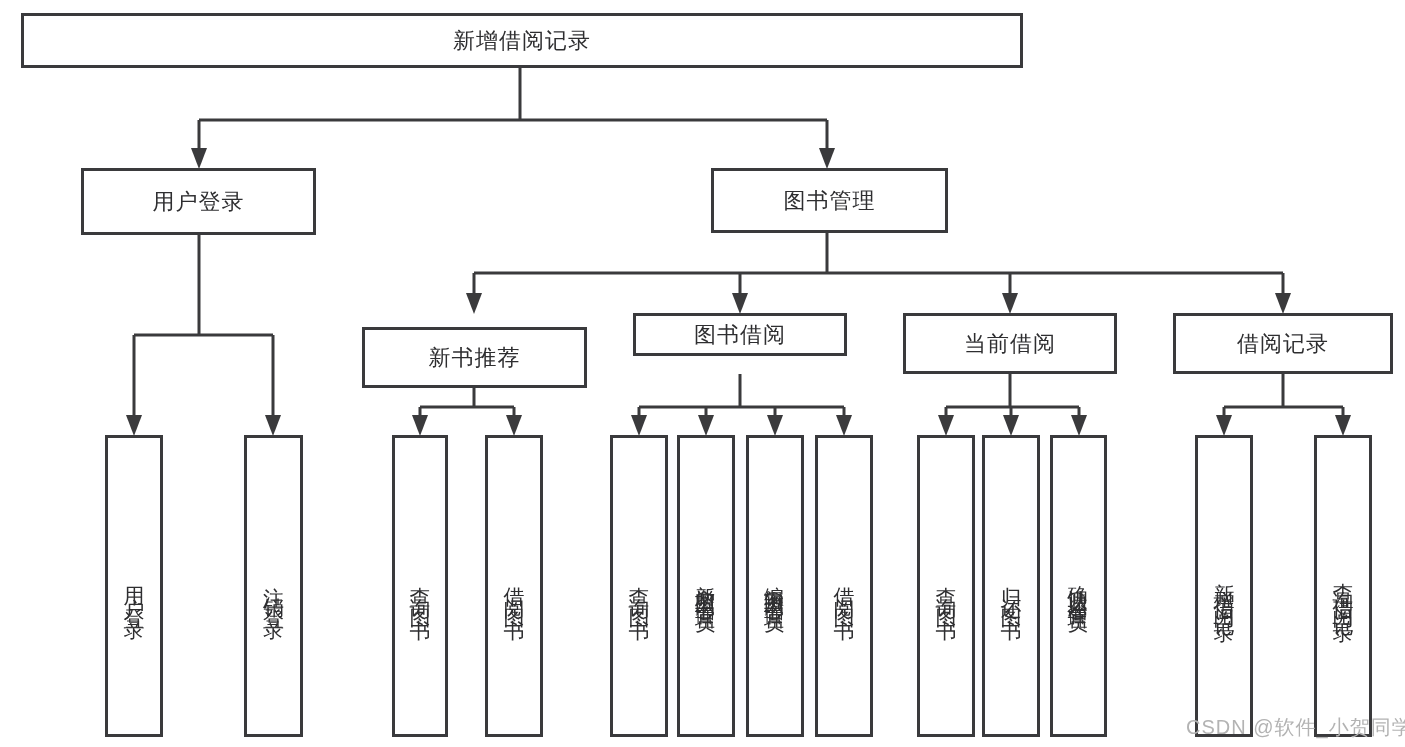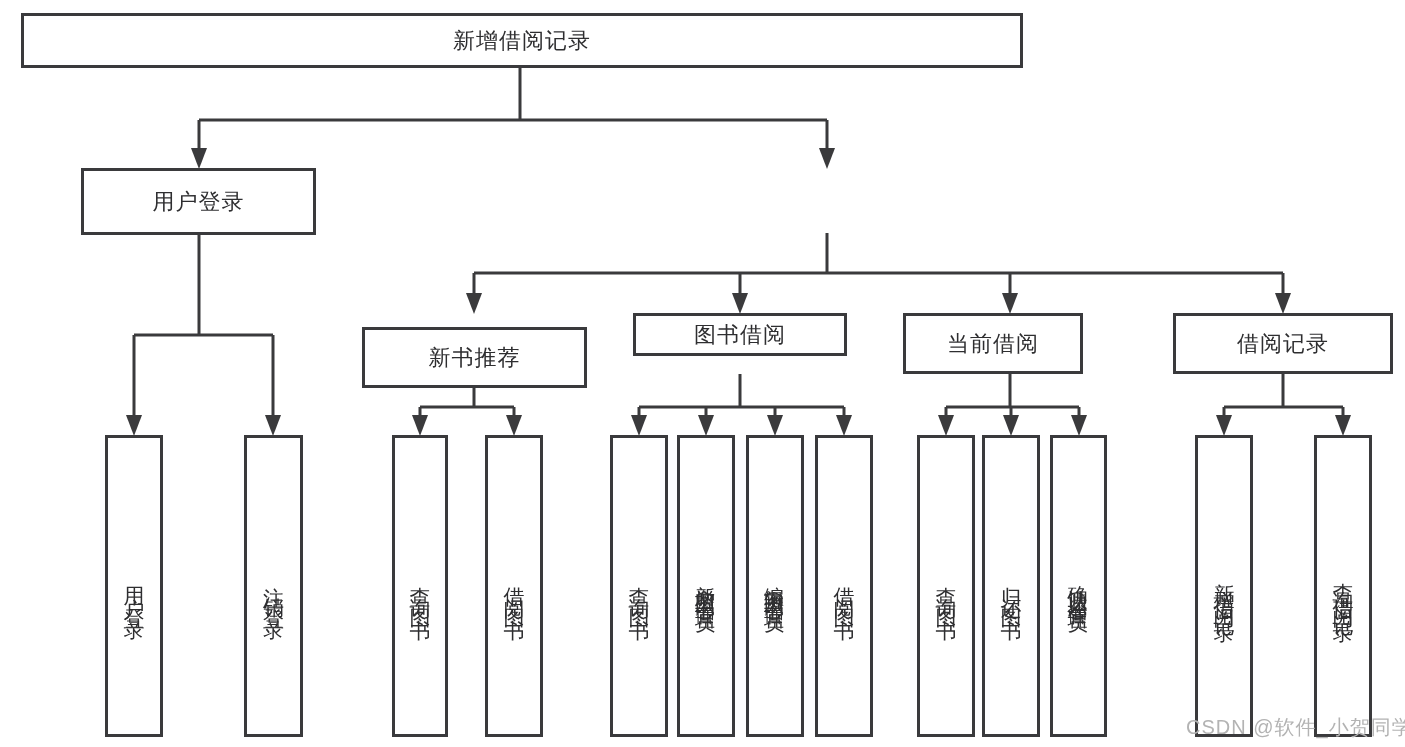--- a/index.html
+++ b/index.html
@@ -103,28 +103,31 @@
     <path class="head" d="M-8 -21 H8 L0 0 Z" transform="translate(1343,436)"></path>
   </svg>
 
   <div class="box h" style="left:21px;top:13px;width:1002px;height:55px">
     <span>新增借阅记录</span>
   </div>
 
   <div class="box h" style="left:81px;top:168px;width:235px;height:67px">
     <span>用户登录</span>
   </div>
+  <div class="box h" style="left:711px;top:168px;width:237px;height:65px">
+    <span>图书管理</span>
+  </div>
 
   <div class="box h" style="left:362px;top:327px;width:225px;height:61px">
     <span>新书推荐</span>
   </div>
   <div class="box h" style="left:633px;top:313px;width:214px;height:43px">
     <span>图书借阅</span>
   </div>
-  <div class="box h" style="left:903px;top:313px;width:180px;height:61px">
+  <div class="box h" style="left:903px;top:313px;width:214px;height:61px">
     <span>当前借阅</span>
   </div>
   <div class="box h" style="left:1173px;top:313px;width:220px;height:61px">
     <span>借阅记录</span>
   </div>
 
   <div class="box v" style="left:105px;top:435px;width:58px;height:302px">
     <span>用户登录</span>
   </div>
   <div class="box v" style="left:244px;top:435px;width:59px;height:302px">

